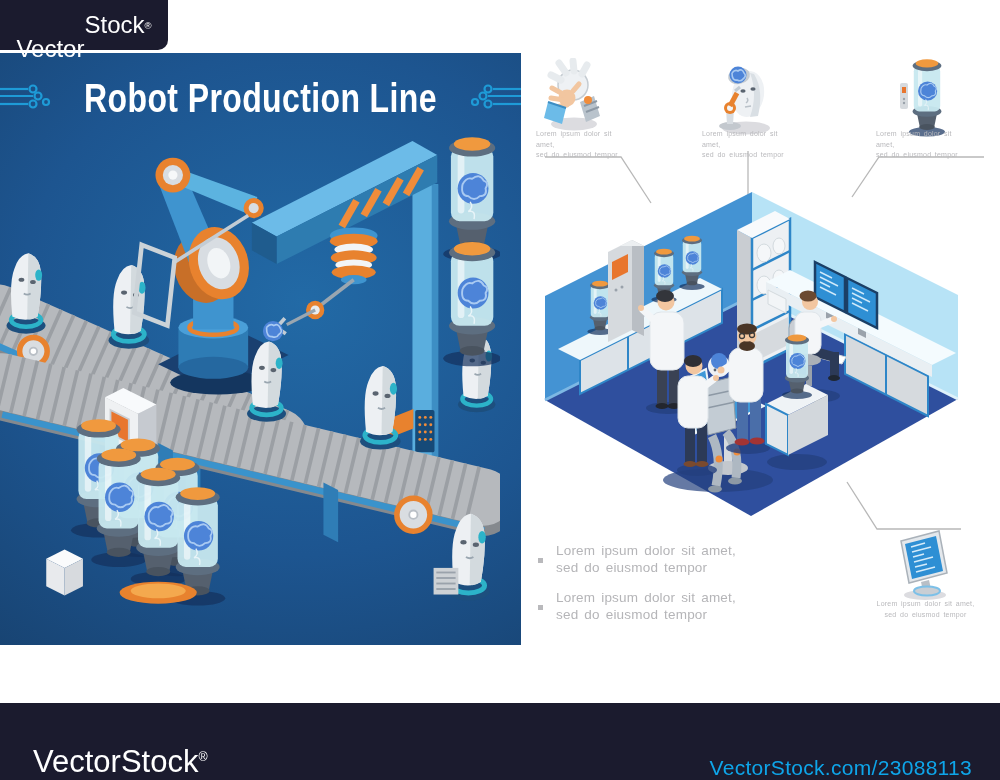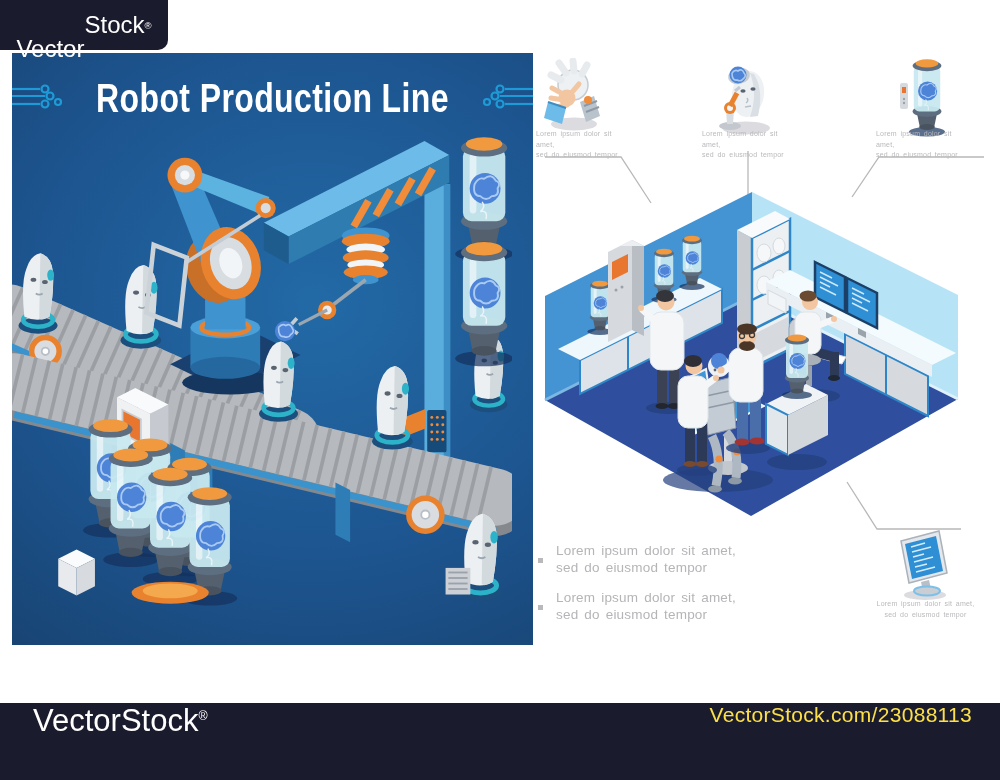--- a/index.html
+++ b/index.html
@@ -1,35 +1,35 @@
 <!DOCTYPE html>
 <html><head>
 <meta charset="utf-8">
 <style>
   html,body{margin:0;padding:0;background:#fff;}
   .page{position:relative;width:1000px;height:780px;background:#ffffff;overflow:hidden;
         font-family:"Liberation Sans",sans-serif;}
   
-  .poster{position:absolute;left:12px;top:53px;width:521px;height:592px;
+  .poster{position:absolute;left:0;top:53px;width:521px;height:592px;
           background:radial-gradient(120% 95% at 58% 42%, #226aa6 0%, #1d5590 45%, #184473 78%, #143a64 100%);}
   .poster .scene{position:absolute;left:0;top:0;}
   .poster .title{position:absolute;left:0;right:0;top:22px;margin:0;text-align:center;
                  color:#ffffff;font-size:41px;font-weight:700;letter-spacing:.5px;
                  transform:scaleX(.78);transform-origin:50% 50%;white-space:nowrap;}
   .circuit{position:absolute;top:30px;}
   .circuit-left{left:0;}
   .circuit-right{right:0;}
   
   .logo-corner{position:absolute;left:0;top:0;width:168px;height:50px;background:#1b1b2e;
                border-radius:0 0 10px 0;display:flex;align-items:center;justify-content:center;
                color:#fff;font-size:24px;}
   .bottom-bar{position:absolute;left:0;top:703px;width:1000px;height:77px;background:#1b1b2e;
-              display:flex;align-items:flex-start;justify-content:space-between;color:#fff;}
+              display:flex;align-items:flex-end;justify-content:space-between;color:#fff;}
   .bottom-bar .brand{font-size:31px;padding-left:33px;}
-  .bottom-bar .url{font-size:21px;padding-right:28px;color:#fde047;letter-spacing:.3px;}
+  .bottom-bar .url{font-size:21px;padding-right:28px;color:#0ea5e9;letter-spacing:.3px;}
   .w-light{font-weight:400;margin-top:48px;}
   .w-bold{font-weight:400;}
   .reg{font-size:40%;vertical-align:super;}
   
   .icon{position:absolute;}
   .caption{position:absolute;width:96px;color:#b9b9bc;font-size:7px;line-height:10.5px;
            letter-spacing:.2px;word-spacing:1.5px;}
   .caption.center{text-align:center;}
   .connectors{position:absolute;left:500px;top:140px;pointer-events:none;}
   .room{position:absolute;left:536px;top:190px;}

